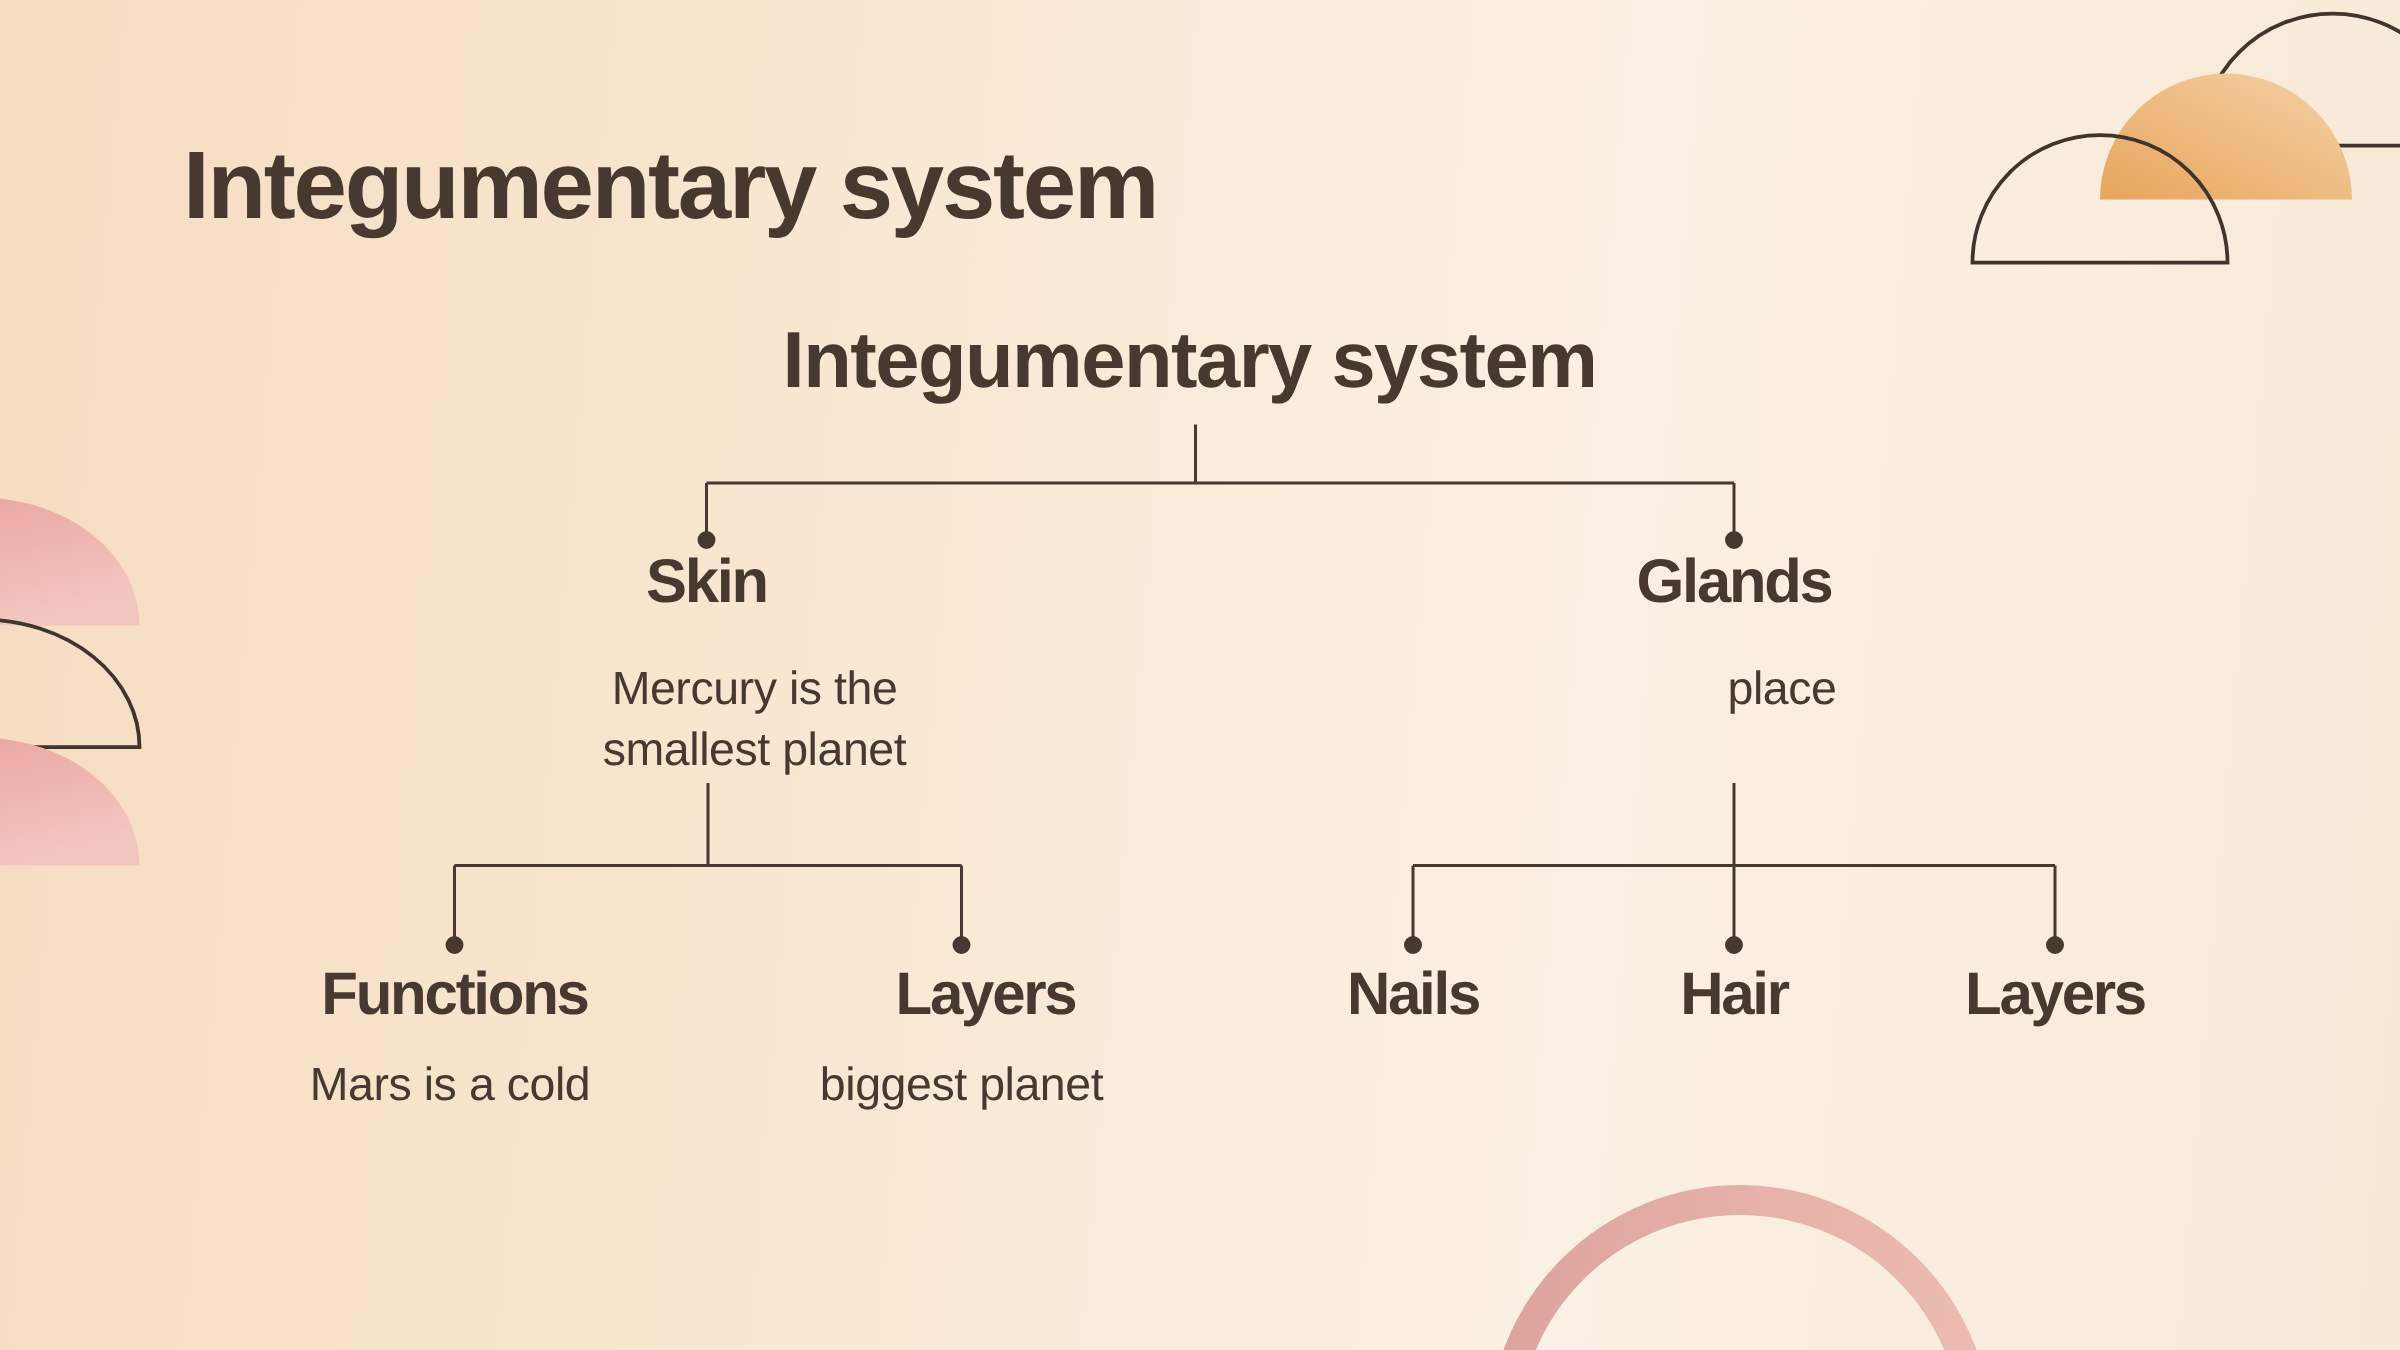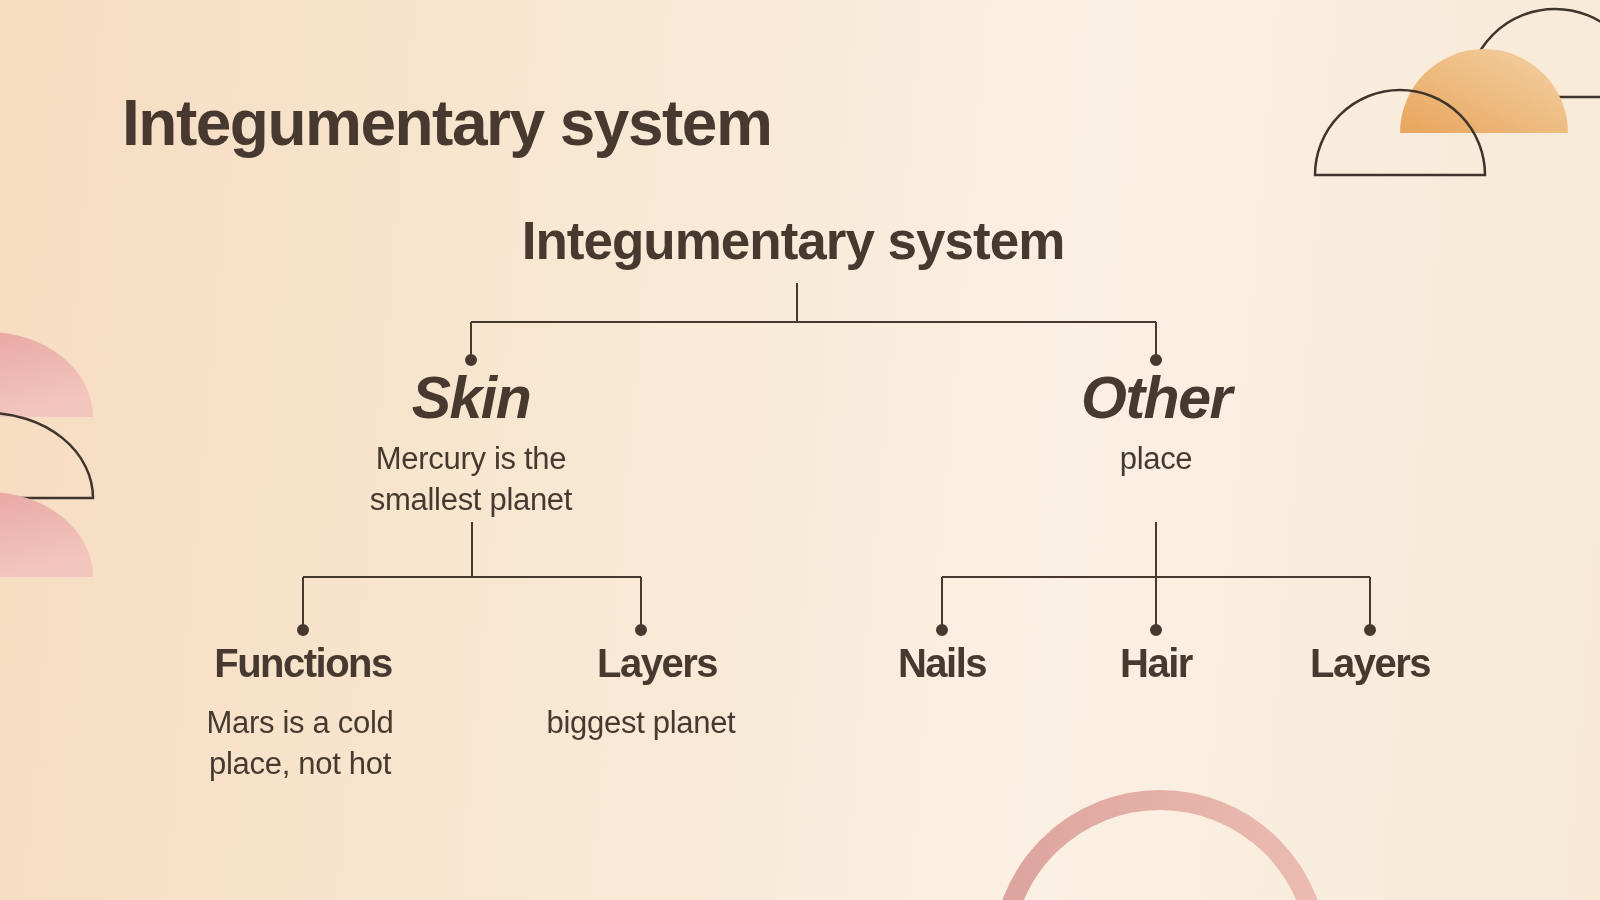--- a/index.html
+++ b/index.html
@@ -8,25 +8,25 @@
     font-family:"Liberation Sans","DejaVu Sans",sans-serif;
     background:linear-gradient(95deg,#f6dcc1 0%,#f8e5ce 28%,#faf0e3 66%,#f7e9d6 100%);
   }
   .layer{position:absolute;left:0;top:0;width:1600px;height:900px;}
   .txt{position:absolute;color:#473930;transform:translateX(-50%);text-align:center;white-space:nowrap;}
   .slide-title{
     position:absolute;left:122px;top:86px;color:#473930;
     font-size:64px;font-weight:700;letter-spacing:-1.5px;white-space:nowrap;
   }
   .root-label{top:210px;left:793px;font-size:53px;font-weight:700;letter-spacing:-1px;}
-  .h1{font-size:59px;font-weight:700;letter-spacing:-1.5px;top:364px;font-style:italic;}
+  .h1{font-size:41px;font-weight:700;letter-spacing:-1.5px;top:364px;}
   .h2{font-size:40px;font-weight:700;letter-spacing:-1.5px;top:641px;}
   .sub{font-size:31px;font-weight:400;line-height:41px;letter-spacing:-0.3px;}
   .sub span{display:block;}
-  .sub.l1{top:438px;}
+  .sub.l1{top:438px;margin-left:32px;}
   .sub.l2{top:702px;}
   svg{display:block;}
 </style>
 </head>
 <body>
 
 <svg class="layer" width="1600" height="900" viewBox="0 0 1600 900" aria-hidden="true">
   <defs>
     <linearGradient id="og" x1="0" y1="1" x2="1" y2="0">
       <stop offset="0" stop-color="#e8a55c"></stop>
@@ -72,29 +72,28 @@
 <div class="slide-title">Integumentary system</div>
 
 <div class="txt root-label">Integumentary system</div>
 
 <div class="txt h1" style="left:471px;">Skin</div>
 <div class="txt sub l1" style="left:471px;">
   <span>Mercury is the</span>
   <span>smallest planet</span>
 </div>
 
-<div class="txt h1" style="left:1156px;">Other</div>
+<div class="txt h1" style="left:1156px;">Glands</div>
 <div class="txt sub l1" style="left:1156px;">
   <span>place</span>
 </div>
 
 <div class="txt h2" style="left:303px;">Functions</div>
 <div class="txt sub l2" style="left:300px;">
   <span>Mars is a cold</span>
-  <span>place, not hot</span>
 </div>
 
 <div class="txt h2" style="left:657px;">Layers</div>
 <div class="txt sub l2" style="left:641px;">
   <span>biggest planet</span>
 </div>
 
 <div class="txt h2" style="left:942px;">Nails</div>
 <div class="txt h2" style="left:1156px;">Hair</div>
 <div class="txt h2" style="left:1370px;">Layers</div>

